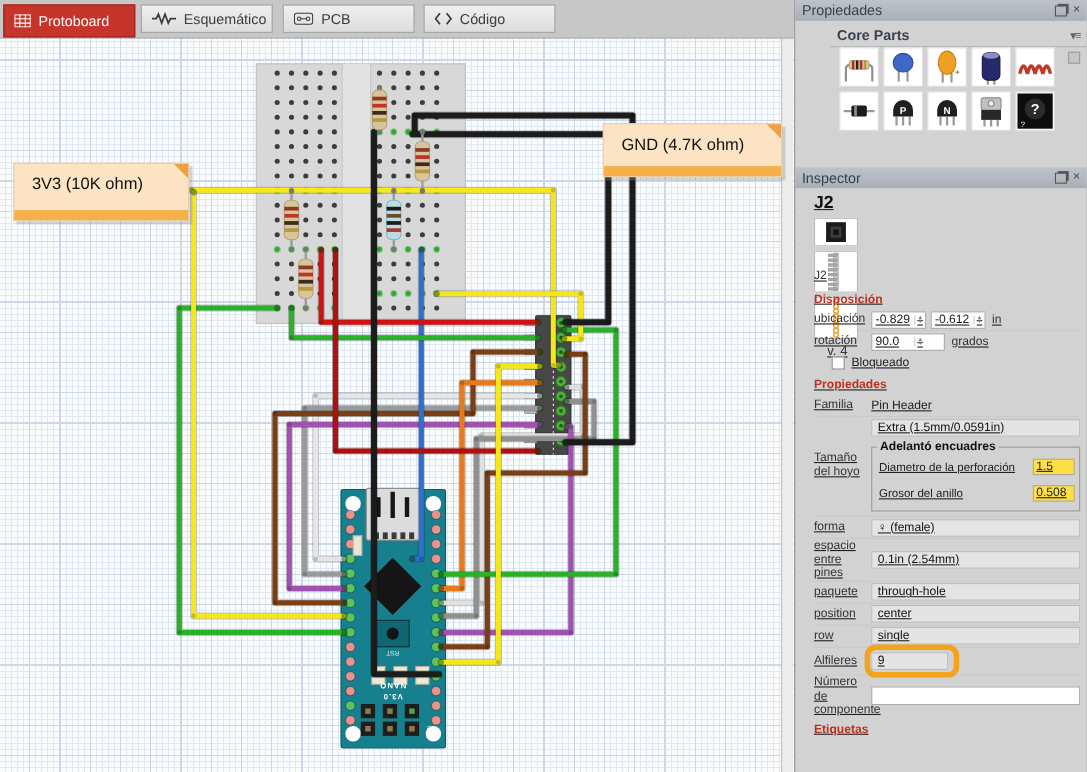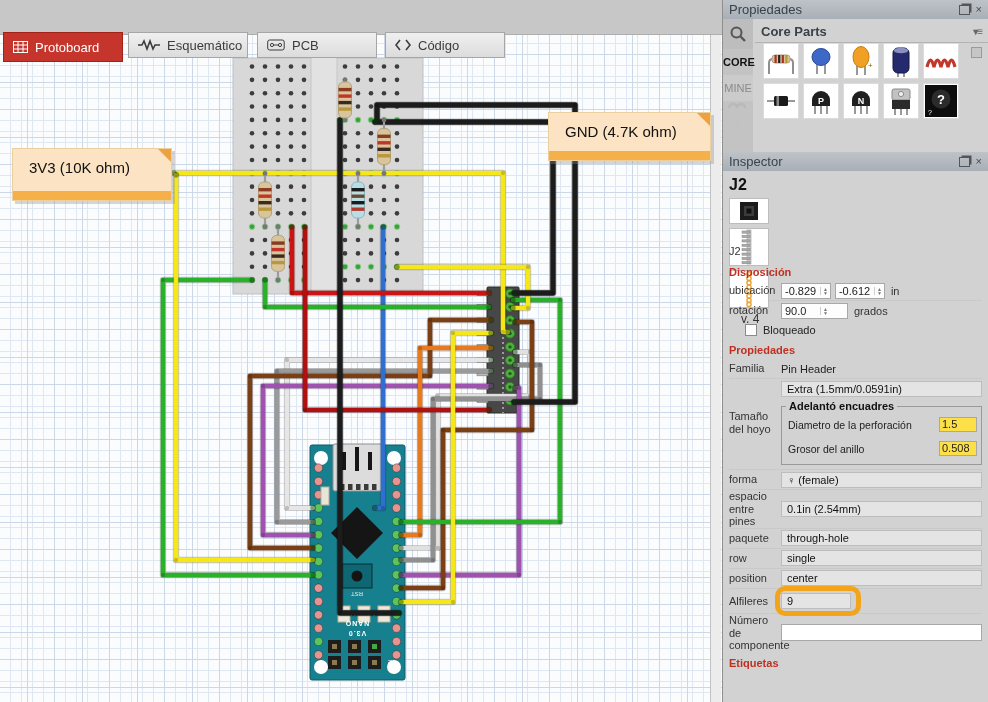--- a/index.html
+++ b/index.html
@@ -14,21 +14,21 @@
     #fbfcfe;}
   #scene{position:absolute;left:0;top:0;}
   .vscroll{position:absolute;right:267px;top:34px;width:10px;height:668px;
     background:#ececec;border-left:1px solid #c2c2c2;}
   
   .tabbar{position:absolute;left:0;top:0;width:722px;height:34px;background:#c7c7c7;
     border-bottom:1px solid #aeaeae;z-index:30;}
   .tab{position:absolute;top:4px;height:26px;width:120px;box-sizing:border-box;
     background:linear-gradient(#f0f0f0,#dcdcdc);border:1px solid #a6a6a6;
     color:#3c3c3c;font-size:13px;display:flex;align-items:center;gap:7px;
-    padding-left:9px;cursor:default;margin-top:28px;}
+    padding-left:9px;cursor:default;}
   .tab.active{background:#c5352b;border-color:#a32218;color:#fff;height:30px;}
   .tab .ticon{display:flex;align-items:center;}
   
   .note{position:absolute;background:#fbe3c3;border:1px solid #eccf9f;
     box-shadow:3px 3px 0 rgba(140,140,140,.35);font-size:15px;color:#101010;
     padding:10px 4px 16px 16px;box-sizing:border-box;z-index:20;}
   .note:before{content:"";position:absolute;top:0;right:0;width:0;height:0;
     border-top:13px solid #eea140;border-left:13px solid transparent;}
   .note:after{content:"";position:absolute;left:0;right:0;bottom:0;height:9px;
     background:#f6b04a;}
@@ -55,21 +55,21 @@
     font-size:13px;font-weight:bold;color:#39424a;border-bottom:1px solid #b2b2b2;}
   .coreparts .sp{flex:1;}
   .menu-ic{font-size:10px;color:#666;letter-spacing:-1px;}
   .minisq{position:absolute;right:6px;top:28px;width:9px;height:9px;
     background:#c6c6c6;border:1px solid #9a9a9a;}
   .seclabel{font-size:11px;color:#555;padding:4px 0 4px 8px;}
   .tiles{display:flex;gap:4px;padding-left:8px;margin-bottom:4px;}
   .tile{width:36px;height:36px;background:#fff;border:1px solid #dcdcdc;
     box-sizing:border-box;cursor:default;}
   
-  .insp{position:relative;padding:3px 6px 0 6px;font-size:11px;color:#222;}
+  .insp{position:relative;padding:3px 6px 0 17px;font-size:11px;color:#222;text-decoration:underline;}
   .insp-title{font-size:16px;font-weight:bold;color:#111;padding:2px 0 4px 0;}
   .thumbrow{display:flex;align-items:flex-start;gap:4px;height:44px;flex-direction:column;}
   .thumb{width:40px;height:40px;background:#fff;border:1px solid #bdbdbd;
     box-sizing:border-box;display:flex;align-items:center;justify-content:center;}
   .version{margin-left:12px;color:#333;font-size:12px;}
   .plabel-sm{padding:3px 0 4px 0;color:#333;}
   .sechead{color:#c03020;font-weight:bold;padding:5px 0 3px 0;}
   .prow{display:flex;align-items:center;min-height:19px;border-top:1px solid #c9c9c9;}
   .prow.nb{border-top:none;}
   .plab{width:52px;flex:0 0 52px;color:#333;line-height:1.15;}
@@ -667,36 +667,20 @@
   <div class="panel">
 
     <div class="pbar">
       <span>Propiedades</span>
       <span class="sp"></span>
       <span class="float-ic"></span>
       <span class="winbtn">×</span>
     </div>
 
     <div class="palette">
-      <div class="rail">
-        <div class="searchbox">
-          <svg width="18" height="18" viewBox="0 0 18 18">
-              <circle cx="7.5" cy="7.5" r="5" fill="none" stroke="#555" stroke-width="2"></circle>
-              <line x1="11.5" y1="11.5" x2="16" y2="16" stroke="#555" stroke-width="2.4"></line>
-            </svg>
-        </div>
-        <div class="railbtn">CORE</div>
-        <div class="railbtn dim">MINE</div>
-        <div class="railicons">
-          <svg width="22" height="14" viewBox="0 0 22 14">
-              <path d="M2,7 a4,4 0 1 1 8,0 a4,4 0 1 1 8,0" fill="none" stroke="#b9b9b9" stroke-width="2.4"></path>
-            </svg>
-          <div style="font-size:9px;color:#c2c2c2;line-height:6px;">▼</div>
-        </div>
-      </div>
       <div class="pmain">
         <div class="coreparts">
           <span>Core Parts</span>
           <span class="sp"></span>
           <span class="menu-ic">▾≡</span>
         </div>
         <div class="minisq"></div>
         <div class="tiles" id="tiles1">
             <div class="tile"><svg width="34" height="34" viewBox="0 0 34 34">
                 <path d="M5,30 V19 Q5,15 9,15" fill="none" stroke="#8f8f8f" stroke-width="2"></path>
@@ -879,26 +863,26 @@
       </div>
       <div class="prow tworow">
         <span class="plab">espacio entre pines</span>
         <span class="combo">0.1in (2.54mm)</span>
       </div>
       <div class="prow">
         <span class="plab">paquete</span>
         <span class="combo">through-hole</span>
       </div>
       <div class="prow">
+        <span class="plab">position</span>
+        <span class="combo">center</span>
+      </div>
+      <div class="prow">
         <span class="plab">row</span>
         <span class="combo">single</span>
-      </div>
-      <div class="prow">
-        <span class="plab">position</span>
-        <span class="combo">center</span>
       </div>
       <div class="prow" style="min-height:24px">
         <span class="plab">Alfileres</span>
         <span class="hl-wrap">
           <span class="combo" style="display:block">9</span>
           <span class="hl-ring"></span>
         </span>
       </div>
       <div class="prow tworow">
         <span class="plab">Número de componente</span>

